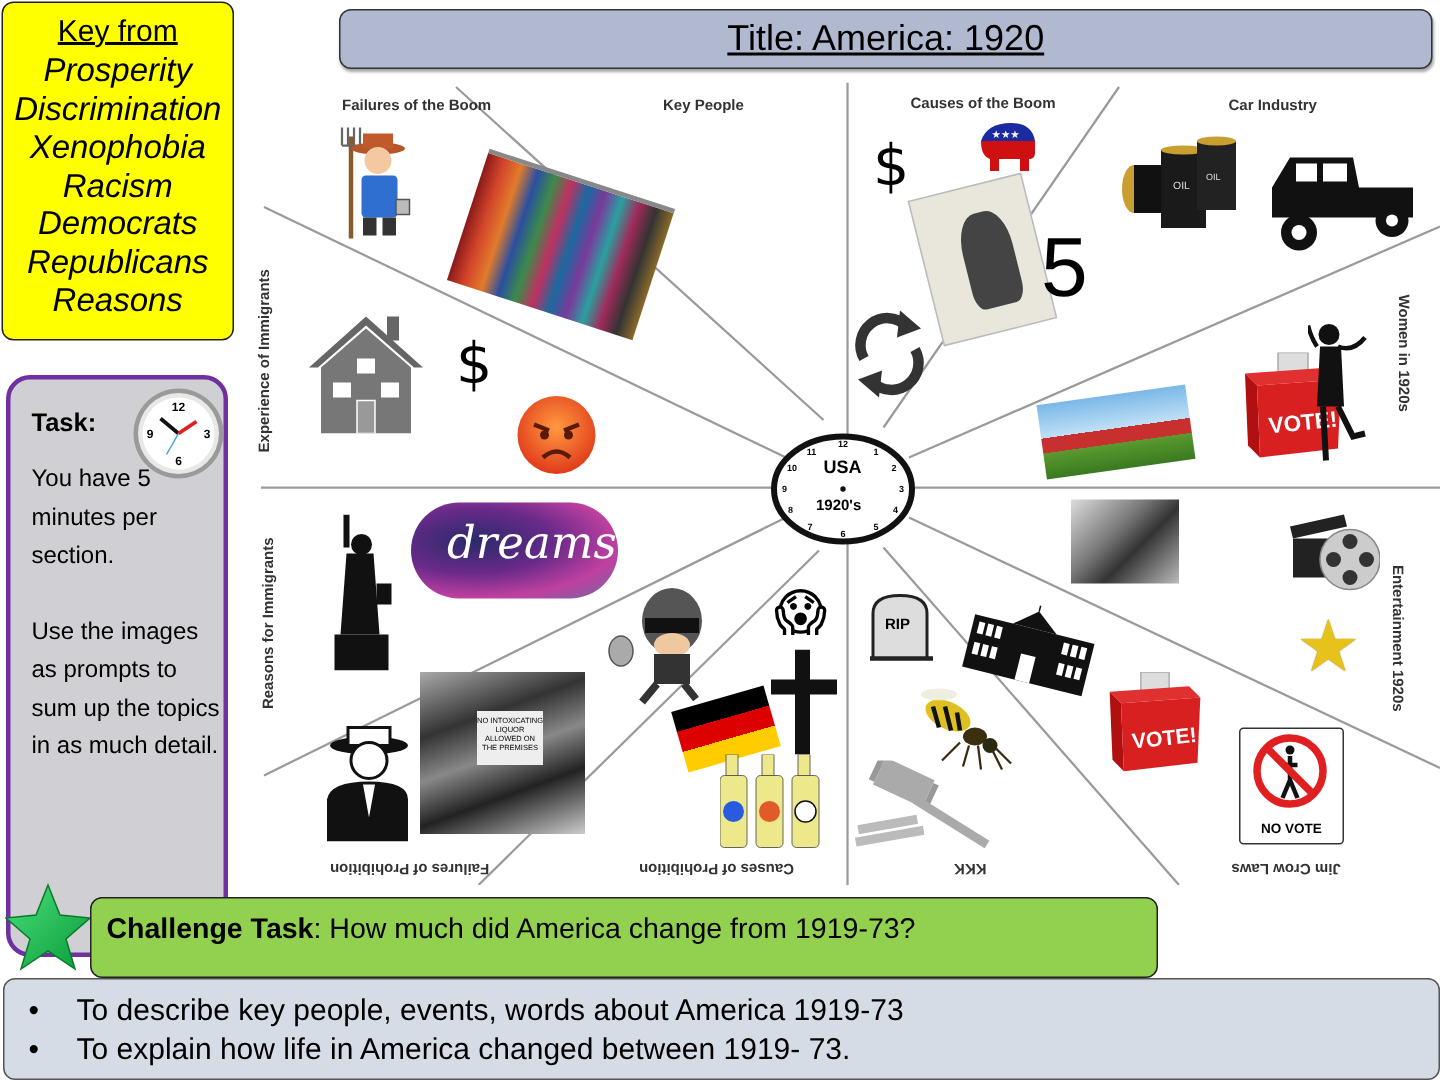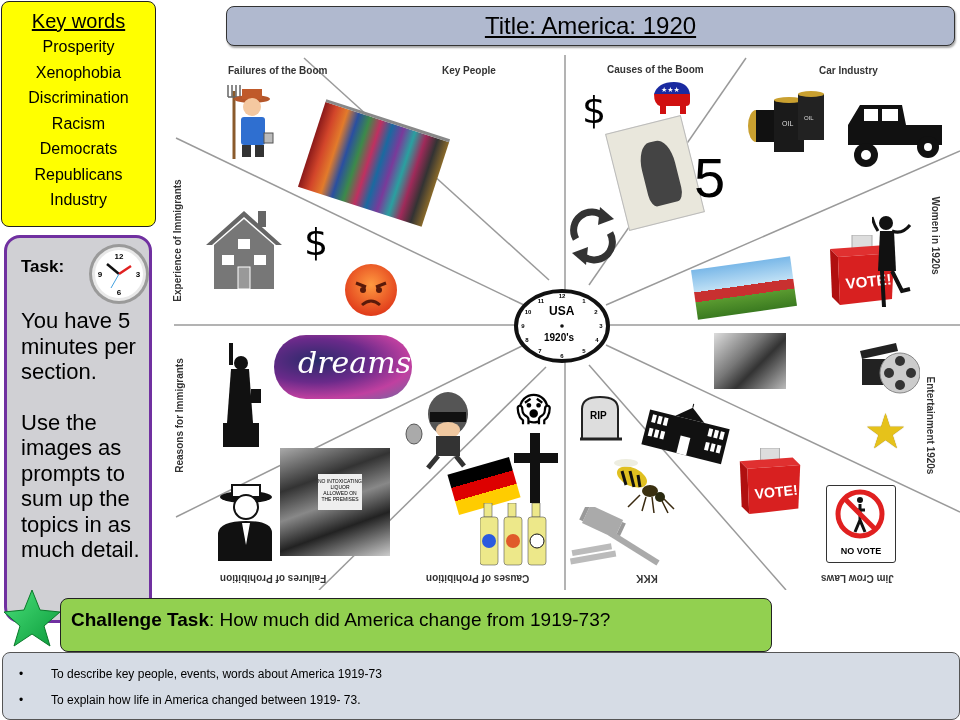--- a/index.html
+++ b/index.html
@@ -5,29 +5,29 @@
   * { box-sizing: border-box; margin: 0; padding: 0; }
   html, body { width: 960px; height: 720px; background: #ffffff; overflow: hidden; }
   body { position: relative; font-family: "Liberation Sans", sans-serif; color: #000; }
 
   .keywords {
     position: absolute; left: 1px; top: 1px; width: 155px; height: 226px;
     background: #ffff00; border: 1.5px solid #222; border-radius: 8px;
     text-align: center; padding-top: 6px;
   }
   .keywords .kw-title { font-size: 20px; text-decoration: underline; line-height: 26px; }
-  .keywords .kw-item { font-size: 16px; line-height: 25.5px; }
+  .keywords .kw-item { font-size: 22px; line-height: 25.5px; font-style: italic; }
 
   .task {
-    position: absolute; left: 4px; top: 235px; width: 148px; height: 388px;
+    position: absolute; left: 4px; top: 250px; width: 148px; height: 388px;
     background: #d0d0d4; border: 3px solid #7030a0; border-radius: 16px;
     padding: 18px 0 0 14px;
   }
   .task .task-title { font-size: 17px; font-weight: bold; line-height: 22px; }
-  .task .task-body { font-size: 22px; line-height: 25.5px; margin-top: 30px; width: 130px; }
+  .task .task-body { font-size: 16px; line-height: 25.5px; margin-top: 14px; width: 130px; }
   .task .task-body p + p { margin-top: 25px; }
   .clock-icon { position: absolute; left: 80px; top: 4px; width: 64px; height: 64px; }
 
   .title-bar {
     position: absolute; left: 226px; top: 6px; width: 729px; height: 40px;
     background: #b0b9cf; border: 1.5px solid #333; border-radius: 8px;
     box-shadow: 1px 2px 2px rgba(0,0,0,0.35);
     text-align: center; font-size: 24px; line-height: 38px;
   }
   .title-bar span { text-decoration: underline; }
@@ -46,37 +46,37 @@
     position: absolute; left: 60px; top: 598px; width: 712px; height: 54px;
     background: #92d050; border: 1.5px solid #222; border-radius: 8px;
     font-size: 19px; line-height: 42px; padding-left: 10px;
   }
   .challenge b { font-weight: bold; }
   .star-icon { position: absolute; left: 2px; top: 588px; width: 60px; height: 60px; }
 
   .objectives {
     position: absolute; left: 2px; top: 652px; width: 958px; height: 68px;
     background: #d6dce5; border: 1.5px solid #555; border-radius: 8px;
-    padding: 8px 0 0 16px; font-size: 12px; line-height: 26px;
+    padding: 8px 0 0 16px; font-size: 20px; line-height: 26px;
   }
   .objectives li { list-style: none; position: relative; padding-left: 32px; }
   .objectives li::before { content: "•"; position: absolute; left: 0; }
 </style>
 </head>
 <body>
 
 <div class="keywords">
-  <div class="kw-title">Key words</div>
+  <div class="kw-title">Key from</div>
   <div class="kw-item">Prosperity</div>
+  <div class="kw-item">Discrimination</div>
   <div class="kw-item">Xenophobia</div>
-  <div class="kw-item">Discrimination</div>
   <div class="kw-item">Racism</div>
   <div class="kw-item">Democrats</div>
   <div class="kw-item">Republicans</div>
-  <div class="kw-item">Industry</div>
+  <div class="kw-item">Reasons</div>
 </div>
 
 <div class="task">
   <div class="task-title">Task:</div>
   <svg class="clock-icon" viewBox="0 0 64 64">
     <circle cx="32" cy="32" r="30" fill="#9a9a9a"></circle>
     <circle cx="32" cy="32" r="27" fill="#e8e8e8"></circle>
     <circle cx="32" cy="32" r="24" fill="#ffffff"></circle>
     <text x="32" y="17" font-size="8" font-weight="bold" text-anchor="middle" font-family="Liberation Sans, sans-serif">12</text>
     <text x="51" y="35" font-size="8" font-weight="bold" text-anchor="middle" font-family="Liberation Sans, sans-serif">3</text>

